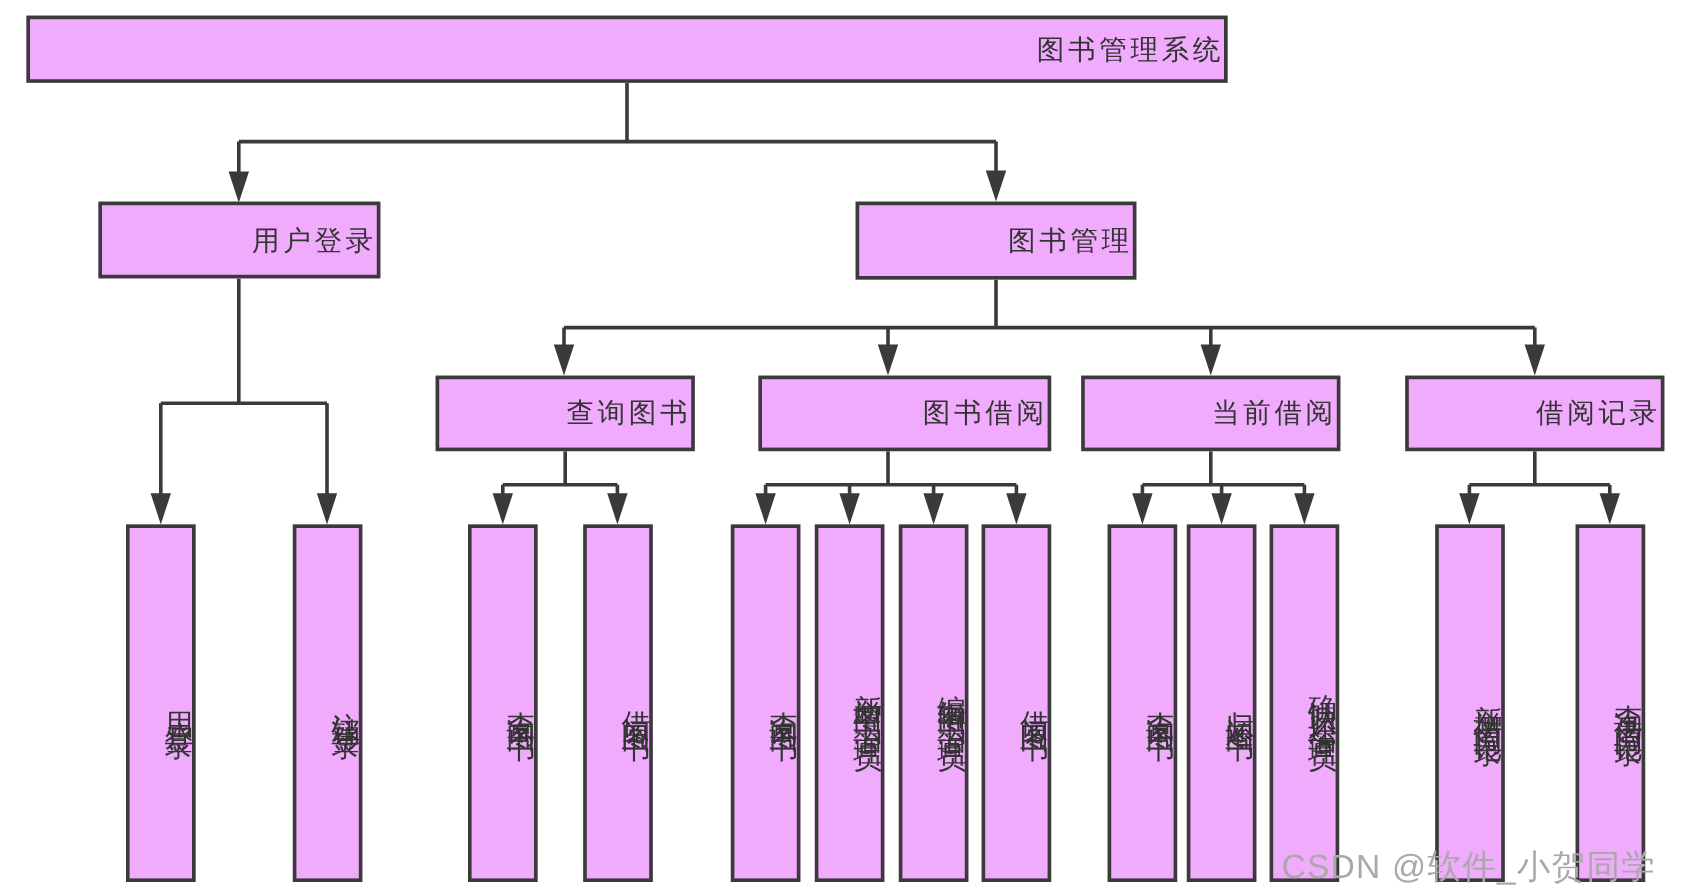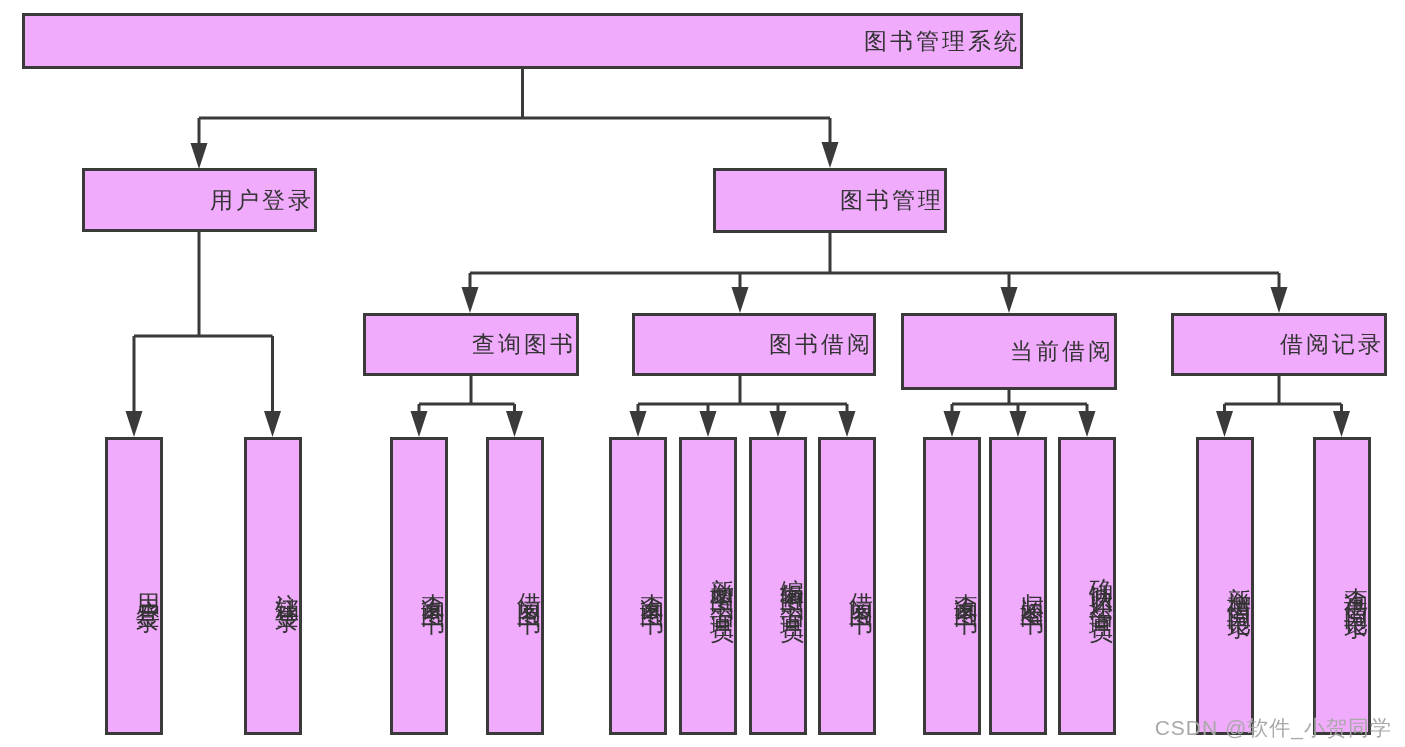--- a/index.html
+++ b/index.html
@@ -31,23 +31,23 @@
   .leaf span {
     writing-mode: vertical-rl;
     text-orientation: mixed;
     font-size: 24px;
     line-height: 1;
     letter-spacing: 6px;
     white-space: nowrap;
   }
   .watermark {
     position: absolute;
-    right: 13px;
+    right: 25px;
     bottom: 5px;
-    font-size: 21px;
+    font-size: 28px;
     letter-spacing: 1px;
     color: var(--watermark, #a9a9a9);
     white-space: nowrap;
   }
 </style>
 </head>
 <body>
 
 <div class="canvas">
 
@@ -87,21 +87,21 @@
   <div class="node" style="left:713px; top:168px; width:234px; height:65px;">
     <span class="h-label">图书管理</span>
   </div>
 
   <div class="node" style="left:363px; top:313px; width:216px; height:63px;">
     <span class="h-label">查询图书</span>
   </div>
   <div class="node" style="left:632px; top:313px; width:244px; height:63px;">
     <span class="h-label">图书借阅</span>
   </div>
-  <div class="node" style="left:901px; top:313px; width:216px; height:77px;">
+  <div class="node" style="left:901px; top:313px; width:216px; height:63px;">
     <span class="h-label">当前借阅</span>
   </div>
   <div class="node" style="left:1171px; top:313px; width:216px; height:63px;">
     <span class="h-label">借阅记录</span>
   </div>
 
   <div class="node leaf" style="left:105px; top:437px; width:58px; height:298px;">
     <span>用户登录</span>
   </div>
   <div class="node leaf" style="left:244px; top:437px; width:58px; height:298px;">

